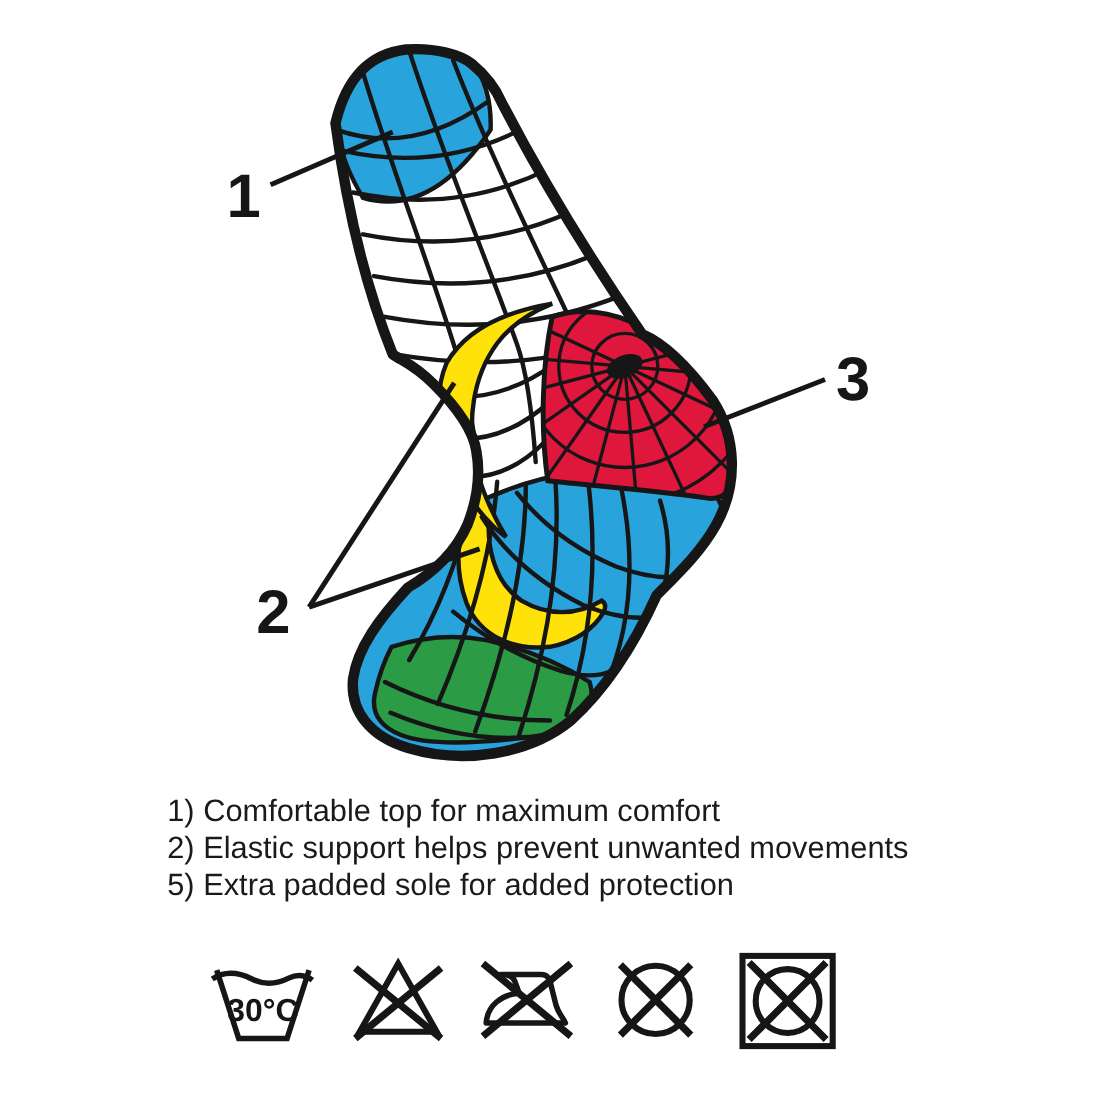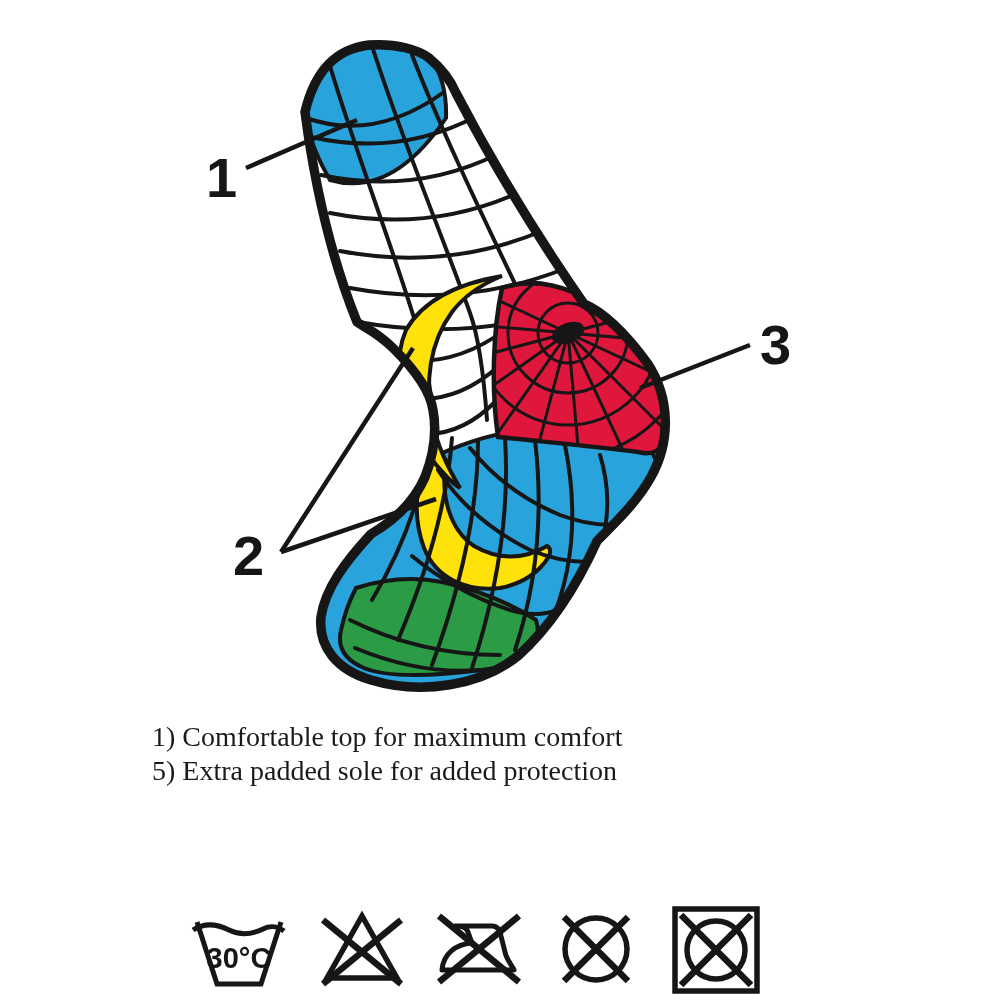--- a/index.html
+++ b/index.html
@@ -1,23 +1,23 @@
 <!DOCTYPE html>
 <html><head>
 <meta charset="utf-8">
 <style>
   html,body{margin:0;padding:0;background:#ffffff;}
   .canvas{position:relative;width:1000px;height:1000px;background:#ffffff;overflow:hidden;
           font-family:"Liberation Sans",sans-serif;}
   .sock-svg{position:absolute;left:0;top:0;width:1000px;height:1000px;}
   .callout-num{position:absolute;font-weight:bold;font-size:56px;color:#161616;
                font-family:"Liberation Sans",sans-serif;line-height:1;}
-  .legend{position:absolute;left:152px;top:720px;color:#1a1a1a;font-size:28px;line-height:34px;font-family:Liberation Serif, serif;}
+  .legend{position:absolute;left:152px;top:720px;color:#1a1a1a;font-size:28px;line-height:34px;}
   .legend-line{white-space:nowrap;}
-  .care-row{position:absolute;left:186px;top:904px;display:flex;gap:31px;align-items:flex-start;}
+  .care-row{position:absolute;left:186px;top:864px;display:flex;gap:31px;align-items:flex-start;}
   .care-icon{display:block;}
   .care-icon path,.care-icon circle,.care-icon rect,.care-icon line{fill:none;}
   .care-text{font-family:"Liberation Sans",sans-serif;font-weight:bold;font-size:29px;fill:#161616;}
 </style>
 </head>
 <body>
 
 <div class="canvas">
 
   <svg class="sock-svg" viewBox="0 0 1000 1000">
@@ -119,20 +119,21 @@
       <path d="M 750 345 L 640 388"></path>
     </g>
   </svg>
 
   <div class="callout-num" style="left:206px;top:150px;">1</div>
   <div class="callout-num" style="left:233px;top:528px;">2</div>
   <div class="callout-num" style="left:760px;top:317px;">3</div>
 
   <div class="legend">
     <div class="legend-line">1) Comfortable top for maximum comfort</div>
+    <div class="legend-line">2) Elastic support helps prevent unwanted movements</div>
     <div class="legend-line">5) Extra padded sole for added protection</div>
   </div>
 
   <div class="care-row">
 
     <svg class="care-icon" width="102" height="86" viewBox="0 0 102 86">
       <g stroke-width="5" stroke="#161616">
         <path d="M 11 18 L 31 80 L 75 80 L 95 18"></path>
         <path d="M 7 26 C 19 18 31 20 43 26 C 55 32 67 30 77 25 C 85 21 93 23 98 27"></path>
       </g>

